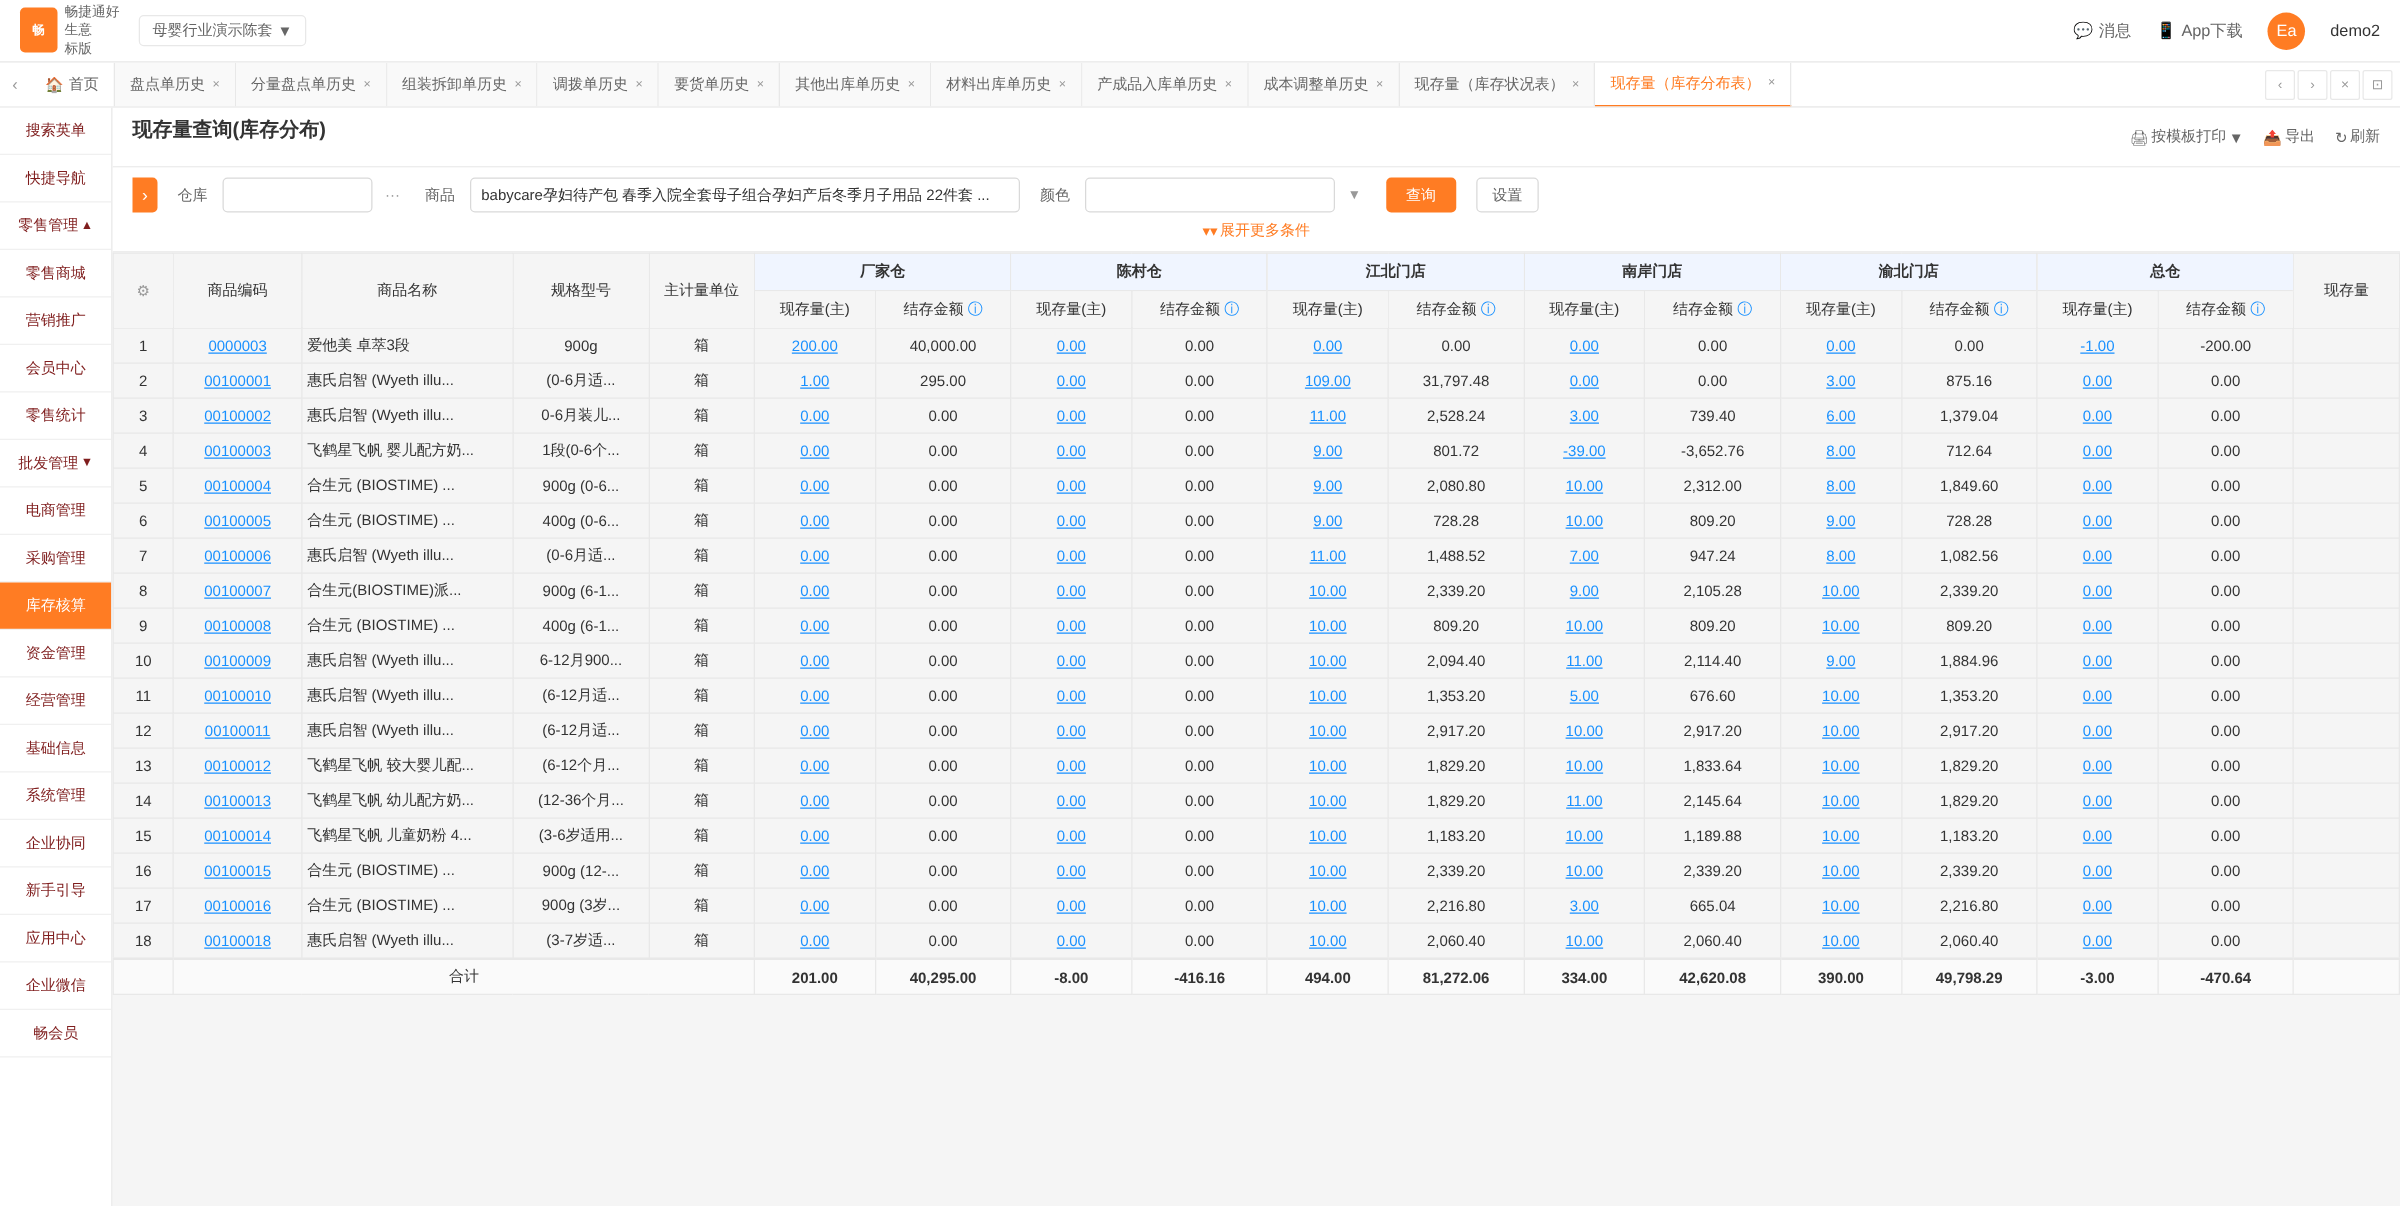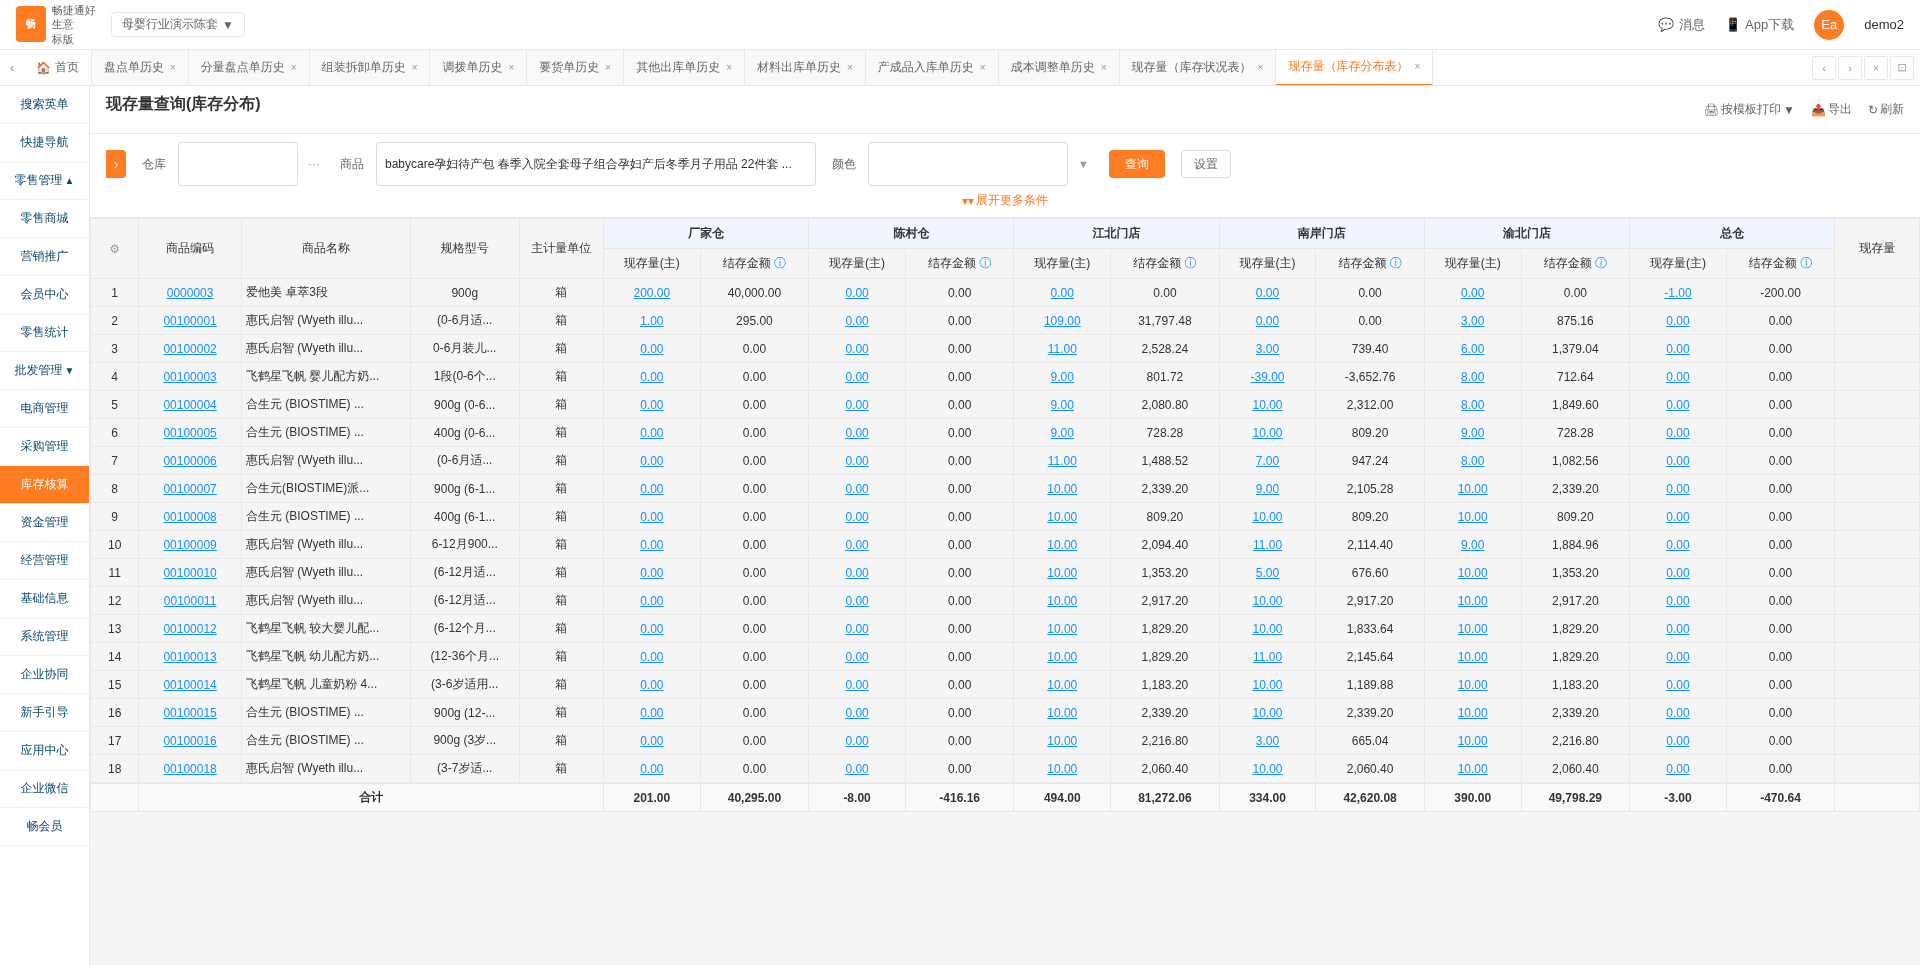--- a/index.html
+++ b/index.html
@@ -23,21 +23,21 @@
     .tab.active { background: #fff; color: #ff7c23; border-bottom: 2px solid #ff7c23; }
     .tab-close { color: #999; font-size: 10px; margin-left: 2px; }
     .tab-bar-actions { display: flex; align-items: center; gap: 2px; padding: 0 6px; }
     .tab-bar-action { width: 24px; height: 24px; display: flex; align-items: center; justify-content: center; cursor: pointer; color: #999; border: 1px solid #e8e8e8; border-radius: 2px; font-size: 11px; }
 
     
     .main-layout { display: flex; height: calc(965px - 86px); }
 
     
     .sidebar { width: 90px; background: #fff; border-right: 1px solid #e8e8e8; display: flex; flex-direction: column; overflow-y: auto; }
-    .sidebar-item { padding: 10px 4px; text-align: center; cursor: pointer; color: #0c4a6e; font-size: 12px; border-bottom: 1px solid #f0f0f0; }
+    .sidebar-item { padding: 10px 4px; text-align: center; cursor: pointer; color: #7f1d1d; font-size: 12px; border-bottom: 1px solid #f0f0f0; }
     .sidebar-item.active { background: #ff7c23; color: #fff; }
     .sidebar-item.has-sub { display: flex; align-items: center; justify-content: center; gap: 2px; }
     .sidebar-sub-arrow { font-size: 10px; }
 
     
     .content { flex: 1; display: flex; flex-direction: column; overflow: hidden; }
     .page-title { font-size: 16px; font-weight: bold; color: #333; margin-bottom: 10px; }
     .expand-btn { color: #ff7c23; cursor: pointer; font-size: 12px; display: flex; align-items: center; gap: 2px; }
     .btn-orange { background: #ff7c23; color: #fff; border: none; border-radius: 4px; padding: 5px 16px; cursor: pointer; font-size: 12px; height: 28px; }
     .btn-white { background: #fff; color: #666; border: 1px solid #d9d9d9; border-radius: 4px; padding: 5px 12px; cursor: pointer; font-size: 12px; height: 28px; }
@@ -59,21 +59,21 @@
     ::-webkit-scrollbar-thumb { background: #ccc; border-radius: 3px; }
 
     .header-row { display: flex; align-items: center; padding: 8px 16px; background: #fff; border-bottom: 1px solid #e8e8e8; }
     .header-right-actions { display: flex; align-items: center; gap: 16px; margin-left: auto; }
     .dots-btn { color: #999; cursor: pointer; padding: 0 4px; }
 
     .search-section { background: #fff; padding: 8px 16px; border-bottom: 1px solid #e8e8e8; }
     .search-section .row { display: flex; align-items: center; gap: 16px; }
     .field-group { display: flex; align-items: center; gap: 6px; }
     .field-label { color: #666; font-size: 12px; white-space: nowrap; min-width: 30px; }
-    .field-input { border: 1px solid #d9d9d9; border-radius: 4px; padding: 4px 8px; font-size: 12px; height: 44px; color: #333; outline: none; }
+    .field-input { border: 1px solid #d9d9d9; border-radius: 4px; padding: 4px 8px; font-size: 12px; height: 28px; color: #333; outline: none; }
 
     .table-section { flex: 1; overflow: hidden; display: flex; flex-direction: column; }
     .table-scroll { flex: 1; overflow: auto; }
   </style>
 </head>
 <body>
 
 <div style="width:1920px; min-height:965px; display:flex; flex-direction:column;">
 
   <div class="top-bar">
@@ -671,21 +671,21 @@
       <td><span class="link-val ">10.00</span></td>
       <td class="">2,060.40</td>
       <td><span class="link-val">10.00</span></td>
       <td>2,060.40</td>
       <td><span class="link-val ">0.00</span></td>
       <td class="">0.00</td>
       <td></td>
     </tr>
                 <tr class="summary-row">
     <td></td>
-    <td colspan="4" style="text-align:center;font-weight:bold;">合计</td>
+    <td colspan="4" style="text-align:center;font-weight:normal;">合计</td>
     <td>201.00</td>
     <td>40,295.00</td>
     <td class="neg-val">-8.00</td>
     <td class="neg-val">-416.16</td>
     <td>494.00</td>
     <td>81,272.06</td>
     <td>334.00</td>
     <td>42,620.08</td>
     <td>390.00</td>
     <td>49,798.29</td>

